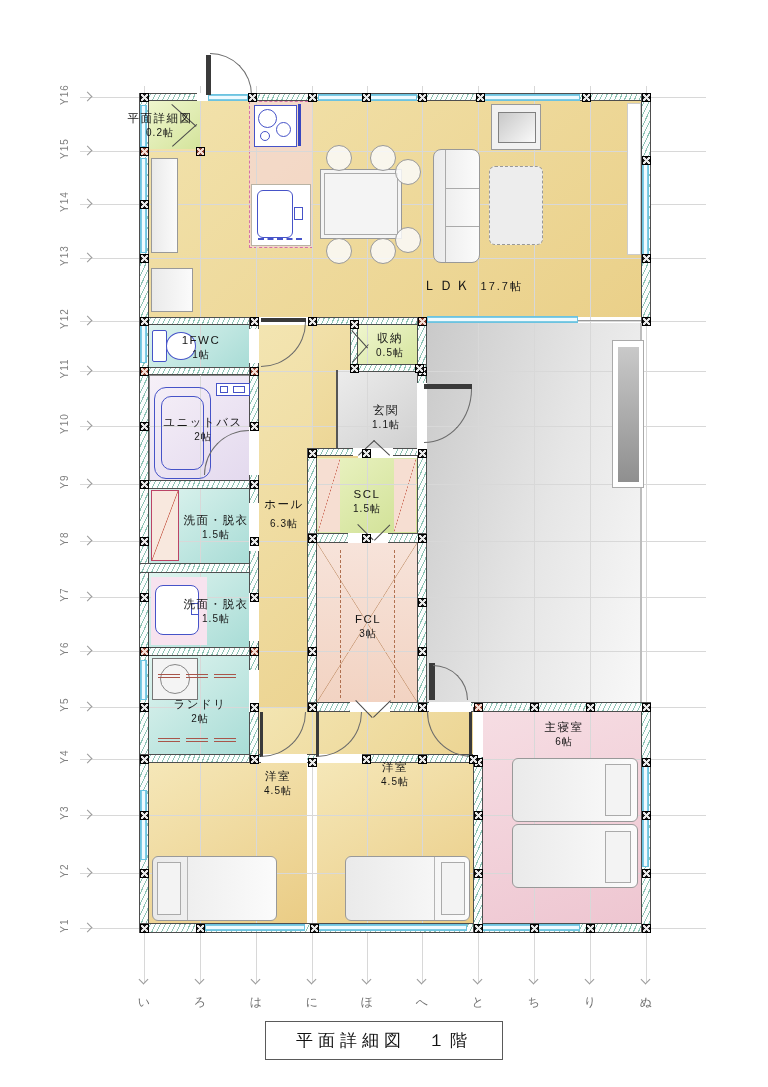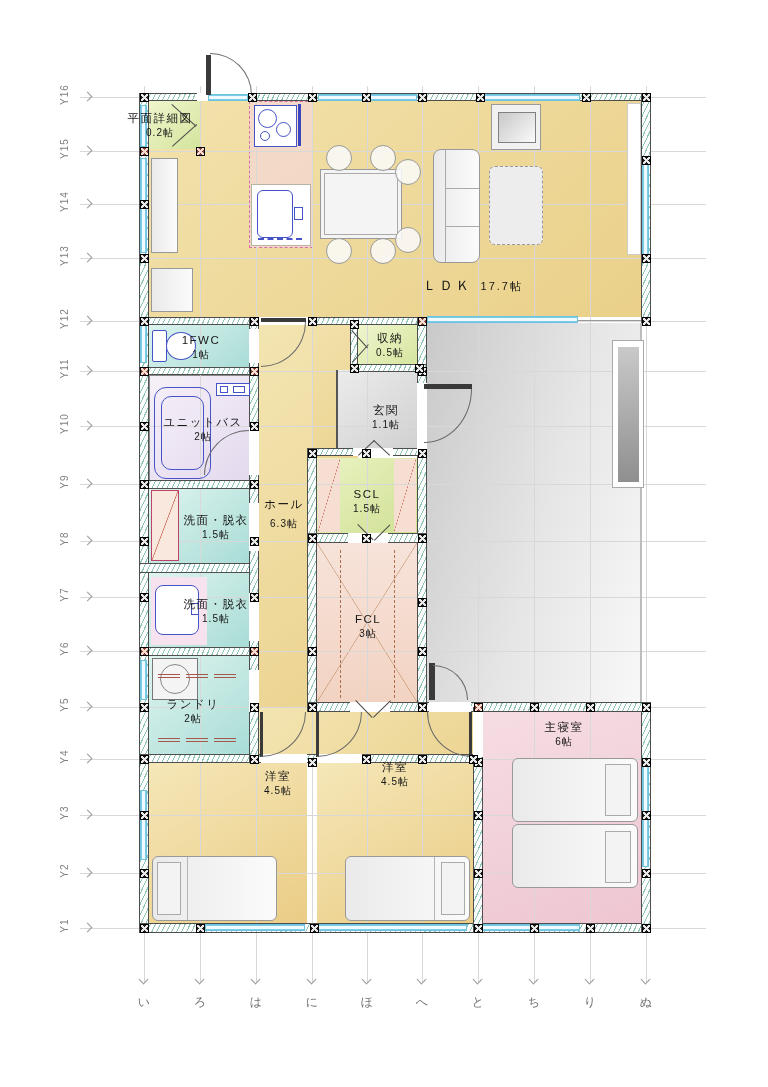--- a/index.html
+++ b/index.html
@@ -258,21 +258,21 @@
   <div class="rlabel" style="left:367px;top:486px">
     <span>SCL</span><span class="sz">1.5帖</span></div>
   <div class="rlabel" style="left:284px;top:496px">
     <span>ホール</span><span class="sz" style="margin-top:5px">6.3帖</span></div>
   <div class="rlabel" style="left:216px;top:512px">
     <span>洗面・脱衣</span><span class="sz">1.5帖</span></div>
   <div class="rlabel" style="left:216px;top:596px">
     <span>洗面・脱衣</span><span class="sz">1.5帖</span></div>
   <div class="rlabel" style="left:368px;top:611px">
     <span>FCL</span><span class="sz">3帖</span></div>
-  <div class="rlabel" style="left:193px;top:696px">
+  <div class="rlabel" style="left:200px;top:696px">
     <span>ランドリ</span><span class="sz">2帖</span></div>
   <div class="rlabel" style="left:278px;top:768px">
     <span>洋室</span><span class="sz">4.5帖</span></div>
   <div class="rlabel" style="left:395px;top:759px">
     <span>洋室</span><span class="sz">4.5帖</span></div>
   <div class="rlabel" style="left:564px;top:719px">
     <span>主寝室</span><span class="sz">6帖</span></div>
 
   <span class="ylab" style="left:50px;top:89px">Y16</span>
   <span class="ylab" style="left:50px;top:143px">Y15</span>
@@ -295,20 +295,21 @@
   <span class="xlab" style="left:190px;top:994px">ろ</span>
   <span class="xlab" style="left:246px;top:994px">は</span>
   <span class="xlab" style="left:302px;top:994px">に</span>
   <span class="xlab" style="left:357px;top:994px">ほ</span>
   <span class="xlab" style="left:412px;top:994px">へ</span>
   <span class="xlab" style="left:468px;top:994px">と</span>
   <span class="xlab" style="left:524px;top:994px">ち</span>
   <span class="xlab" style="left:580px;top:994px">り</span>
   <span class="xlab" style="left:636px;top:994px">ぬ</span>
 
+  <div id="title-box">平面詳細図　１階</div>
 <div class="gy" style="left:80px;top:97px;width:626px"></div>
     <div class="mkr" style="left:84px;top:93px"></div>
     <div class="gy" style="left:80px;top:151px;width:626px"></div>
     <div class="mkr" style="left:84px;top:147px"></div>
     <div class="gy" style="left:80px;top:204px;width:626px"></div>
     <div class="mkr" style="left:84px;top:200px"></div>
     <div class="gy" style="left:80px;top:258px;width:626px"></div>
     <div class="mkr" style="left:84px;top:254px"></div>
     <div class="gy" style="left:80px;top:321px;width:626px"></div>
     <div class="mkr" style="left:84px;top:317px"></div>

